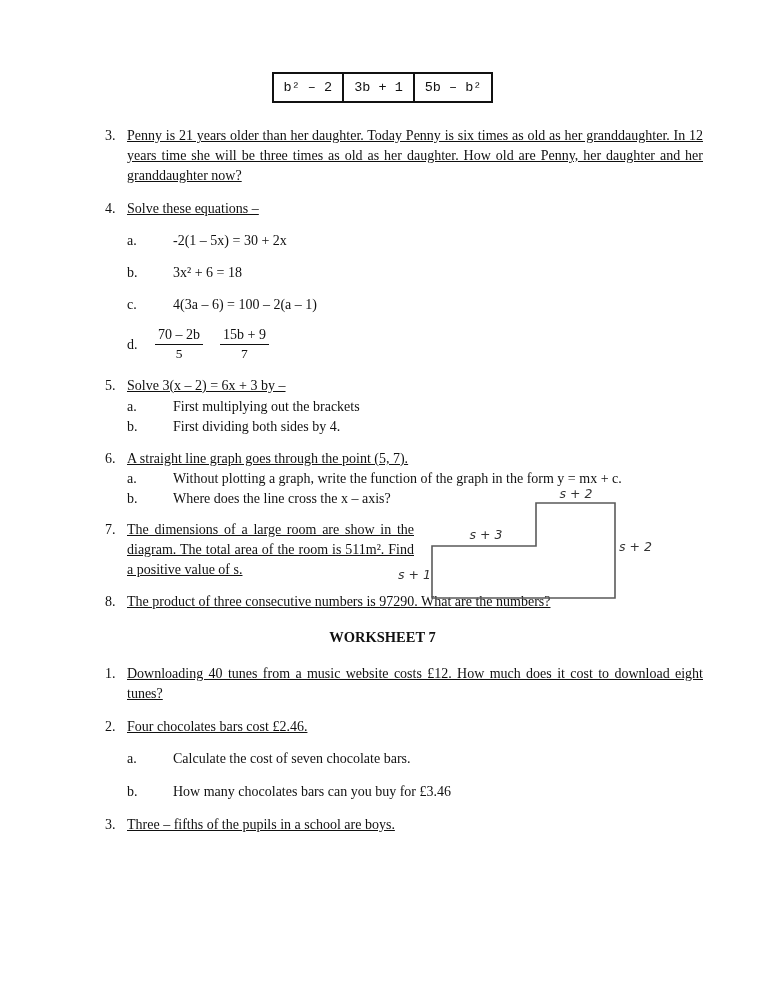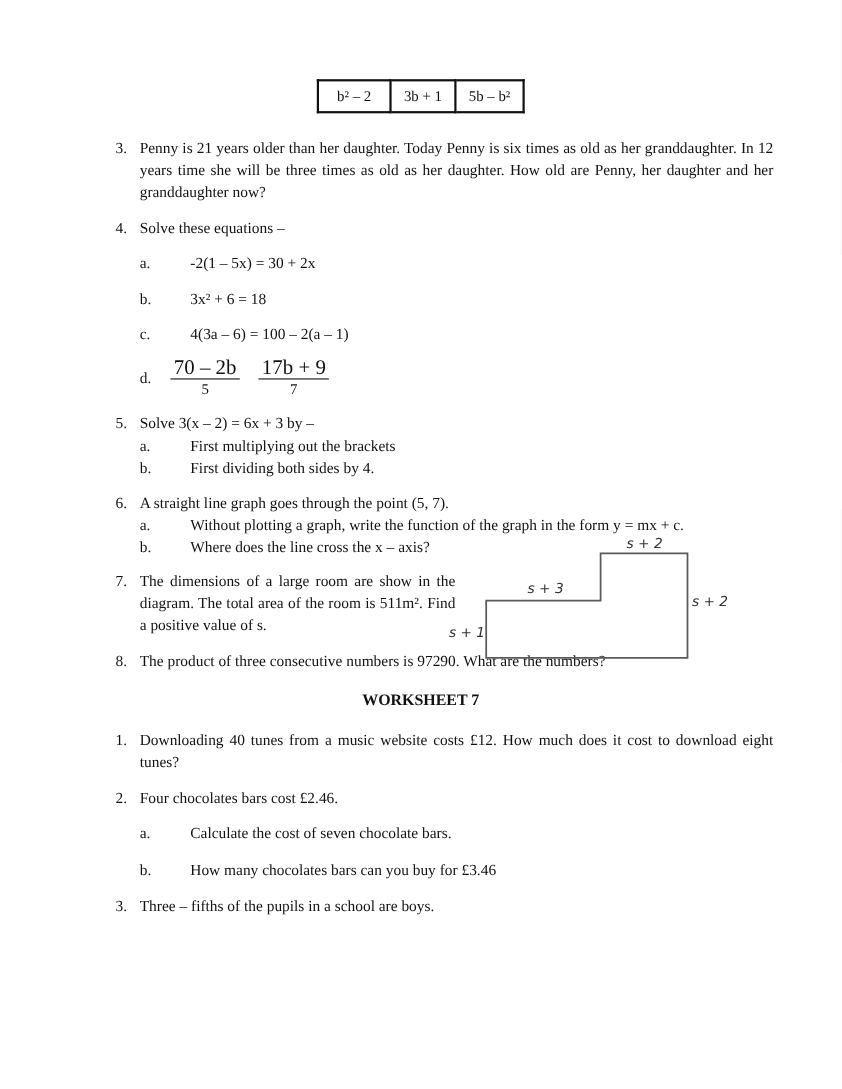--- a/index.html
+++ b/index.html
@@ -9,66 +9,66 @@
     width:765px;height:990px;
     background:#ffffff;
     color:#111111;
     font-family:"Liberation Serif", serif;
     font-size:14px;
     overflow:hidden;
     margin:0 auto;
   }
   
   .table-strip{margin:72px auto 0 auto;width:max-content;}
-  table.expr{border-collapse:collapse;}
+  table.expr{border-collapse:collapse;font-family:Liberation Mono, monospace;}
   table.expr td{
     border:2px solid #111;
     height:27px;
     text-align:center;
     vertical-align:middle;
     font-size:13.5px;
     padding:0 10px;
   }
   td.c1{min-width:44px;} td.c2{min-width:37px;} td.c3{min-width:40px;}
 
   .content{padding:0 62px 0 105px;}
   .content.first{margin-top:23px;}
 
   .item{display:flex;line-height:20px;}
   .item .num{width:22px;flex:0 0 22px;}
-  .item .body{flex:1;}
+  .item .body{flex:1;text-decoration:underline;}
   .body.just{text-align:justify;}
 
   .sub{display:flex;line-height:20px;margin-left:22px;}
   .sub .letter{width:23px;flex:0 0 23px;}
   .sub .stext{flex:1;margin-left:23px;}
 
   .mt13{margin-top:13px;}
   .mt12{margin-top:12px;}
   .mt11{margin-top:11px;}
   .mt14{margin-top:14px;}
   .mt17{margin-top:17px;}
   .mt1{margin-top:1px;}
 
   
   .eq{margin-top:12px;}
 
   
   .frac-line{display:flex;align-items:center;}
   .frac-line .letter{width:28px;flex:0 0 28px;}
   .frac{display:inline-block;text-align:center;vertical-align:middle;margin-right:17px;}
-  .frac .fnum{display:block;padding:0 3px 1px 3px;border-bottom:1.4px solid #111;font-size:19px;line-height:16px;}
+  .frac .fnum{display:block;padding:0 3px 1px 3px;border-bottom:1.4px solid #111;font-size:14px;line-height:16px;}
   .frac .fden{display:block;font-size:13.5px;line-height:16px;padding-top:1px;}
 
   
   .narrow-a{width:262px;}
   .narrow-7{width:287px;}
 
   
-  .diagram{position:absolute;left:408px;top:483px;width:260px;height:128px;}
+  .diagram{position:absolute;left:398px;top:483px;width:260px;height:128px;}
   .diagram svg{display:block;}
   .dlabel{
     font-family:"DejaVu Sans", sans-serif;
     font-style:italic;
     font-size:12.5px;
     fill:#333333;
   }
 
   
   .headings{
@@ -119,21 +119,21 @@
       <span class="letter">c.</span>
       <span class="stext">4(3a – 6) = 100 – 2(a – 1)</span>
     </div>
     <div class="sub eq frac-line">
       <span class="letter">d.</span>
       <span class="frac">
         <span class="fnum">70 – 2b</span>
         <span class="fden">5</span>
       </span>
       <span class="frac">
-        <span class="fnum">17b + 9</span>
+        <span class="fnum">15b + 9</span>
         <span class="fden">7</span>
       </span>
     </div>
 
     <div class="item mt14">
       <span class="num">5.</span>
       <span class="body">Solve 3(x – 2) = 6x + 3 by –</span>
     </div>
     <div class="sub mt1">
       <span class="letter">a.</span>

